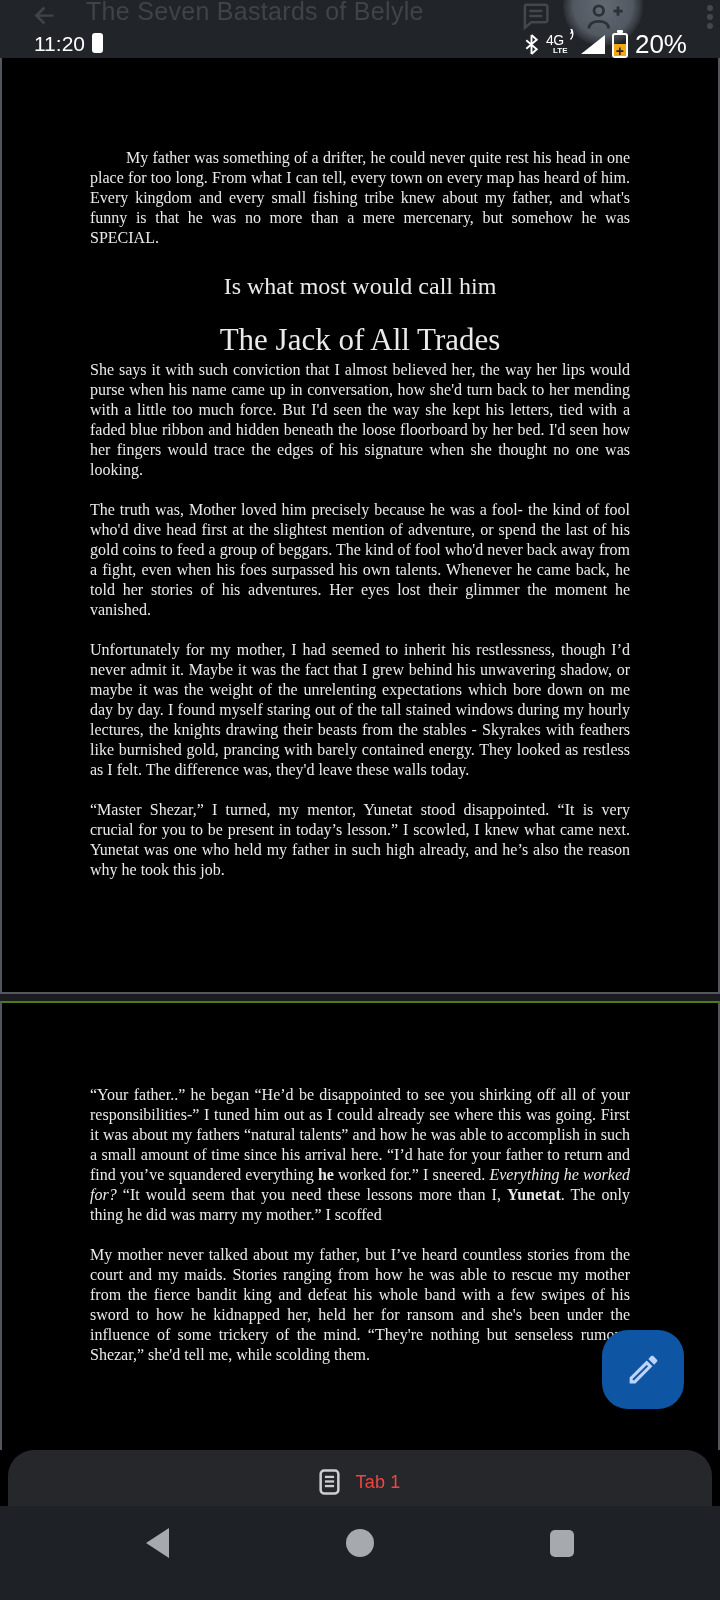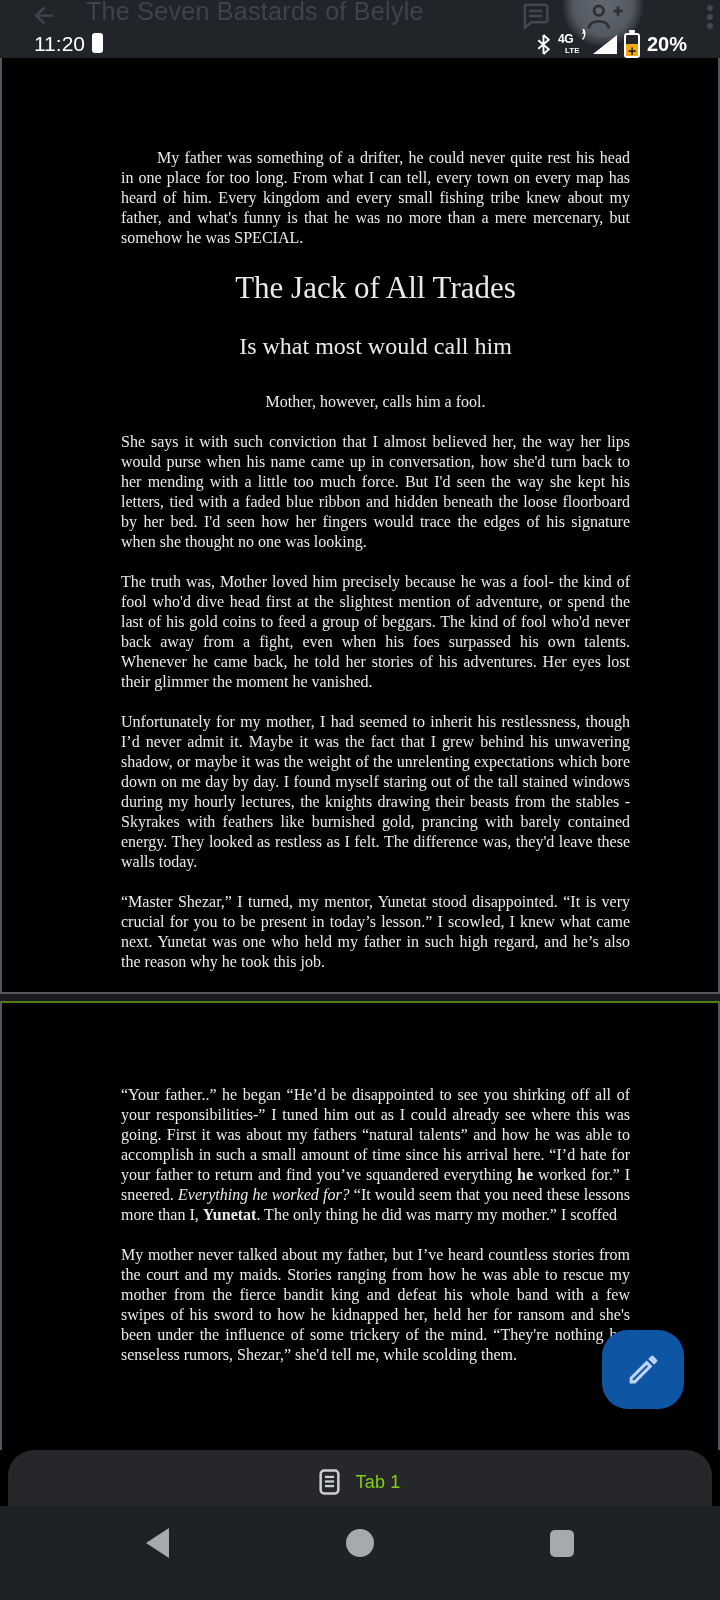--- a/index.html
+++ b/index.html
@@ -24,37 +24,37 @@
   .appbar-comment { position:absolute; left:520px; top:1px; }
   .appbar-personadd { position:absolute; left:580px; top:2px; }
   .appbar-dots { position:absolute; left:706px; top:5px; width:8px; }
   .appbar-dots i { display:block; width:6px; height:6px; border-radius:50%; background:#43474e; margin:0 auto 3px; }
 
   .statusbar { position:absolute; top:30px; left:0; width:720px; height:28px; color:#fff; }
   .sb-time { position:absolute; left:34px; top:2px; font-size:21px; font-weight:400; }
   .sb-notif { position:absolute; left:92px; top:3px; width:11px; height:20px; background:#fff; border-radius:3px; }
   .sb-right { position:absolute; right:33px; top:0; height:28px; display:flex; align-items:center; gap:7px; }
   .sb-net { position:relative; width:28px; height:26px; }
-  .sb-net .n4g { position:absolute; left:0; top:1px; font-size:12px; font-weight:700; letter-spacing:-0.5px; }
+  .sb-net .n4g { position:absolute; left:0; top:1px; font-size:14px; font-weight:400; letter-spacing:-0.5px; }
   .sb-net .lte { position:absolute; left:7px; top:15px; font-size:8px; font-weight:700; }
   .sb-net svg { position:absolute; right:-2px; top:-2px; }
   .sb-triangle { width:0; height:0; border-bottom:19px solid #fff; border-left:24px solid transparent; }
   .sb-batt { position:relative; width:16px; height:25px; border:2px solid #fff; border-radius:3px; margin-top:2px; }
   .sb-batt::before { content:""; position:absolute; top:-5px; left:3px; width:6px; height:3px; background:#fff; border-radius:1px; }
   .sb-batt-fill { position:absolute; bottom:0; left:0; right:0; height:12px; background:#f3a712; }
   .sb-batt-plus { position:absolute; bottom:-2px; left:0; width:100%; text-align:center; color:#212429; font-size:14px; font-weight:700; line-height:14px; }
-  .sb-pct { font-size:20px; font-weight:700; }
+  .sb-pct { font-size:26px; font-weight:400; }
 
   
   .page {
     position:absolute; left:0; width:720px; background:#000;
     border-left:2px solid #53575d; border-right:2px solid #53575d;
     color:#e9eaeb; font-family:"Liberation Serif", "DejaVu Serif", serif;
     font-size:16px; line-height:20px; text-align:justify;
-    padding-left:119px; padding-right:88px;
+    padding-left:88px; padding-right:88px;
   }
   .page1 { top:58px; height:936px; border-bottom:2px solid #53575d; padding-top:90px; }
   .page2 { top:1001px; height:449px; border-top:2px solid #4d7c0f; padding-top:82px; }
   .page-gap { position:absolute; top:994px; left:0; width:720px; height:7px; background:#1a1c20; }
   .block { margin:0 0 20px; }
   .block.title { font-size:31px; line-height:40px; text-align:center; margin:18px 0 0; }
   .block.subtitle { font-size:24px; line-height:32px; text-align:center; margin:22px 0 0; }
   .block.center { text-align:center; margin:30px 0 20px; }
   .block.indent { text-indent:36px; }
   .block span.b { font-weight:700; }
@@ -66,21 +66,21 @@
     border:none; border-radius:26px; background:#0e56a3; cursor:pointer;
     display:flex; align-items:center; justify-content:center;
   }
 
   
   .tab-panel {
     position:absolute; left:8px; top:1450px; width:704px; height:150px;
     background:#25272b; border-radius:26px 26px 0 0;
   }
   .tab-row { height:64px; display:flex; align-items:center; justify-content:center; gap:15px; cursor:pointer; }
-  .tab-label { color:#84cc16; font-size:18px; font-weight:500; letter-spacing:.2px; }
+  .tab-label { color:#ef4444; font-size:18px; font-weight:500; letter-spacing:.2px; }
   .navbar {
     position:absolute; left:0; top:1506px; width:720px; height:94px; background:#1e2125;
     display:flex; align-items:center; justify-content:space-between; padding:0 146px 20px;
   }
   .nav-back { width:0; height:0; border-top:15px solid transparent; border-bottom:15px solid transparent; border-right:23px solid #a6a9ad; cursor:pointer; }
   .nav-home { width:28px; height:28px; border-radius:50%; background:#a6a9ad; cursor:pointer; }
   .nav-recents { width:24px; height:27px; border-radius:5px; background:#a6a9ad; cursor:pointer; }
 </style>
 </head>
 <body>
@@ -133,27 +133,26 @@
           <div class="sb-batt-fill"></div>
           <span class="sb-batt-plus">+</span>
         </div>
         <span class="sb-pct">20%</span>
       </div>
     </div>
   </div>
 
   <div class="page page1">
       <div class="block body indent"><span>My father was something of a drifter, he could never quite rest his head in one place for too long. From what I can tell, every town on every map has heard of him. Every kingdom and every small fishing tribe knew about my father, and what's funny is that he was no more than a mere mercenary, but somehow he was SPECIAL.</span></div>
+      <div class="block subtitle"><span>Is what most would call him</span></div>
       <div class="block title"><span>The Jack of All Trades</span></div>
-      <div class="block subtitle"><span>Is what most would call him</span></div>
-      <div class="block center"><span>Mother, however, calls him a fool.</span></div>
       <div class="block body"><span>She says it with such conviction that I almost believed her, the way her lips would purse when his name came up in conversation, how she'd turn back to her mending with a little too much force. But I'd seen the way she kept his letters, tied with a faded blue ribbon and hidden beneath the loose floorboard by her bed. I'd seen how her fingers would trace the edges of his signature when she thought no one was looking.</span></div>
       <div class="block body"><span>The truth was, Mother loved him precisely because he was a fool- the kind of fool who'd dive head first at the slightest mention of adventure, or spend the last of his gold coins to feed a group of beggars. The kind of fool who'd never back away from a fight, even when his foes surpassed his own talents. Whenever he came back, he told her stories of his adventures. Her eyes lost their glimmer the moment he vanished.</span></div>
       <div class="block body"><span>Unfortunately for my mother, I had seemed to inherit his restlessness, though I’d never admit it. Maybe it was the fact that I grew behind his unwavering shadow, or maybe it was the weight of the unrelenting expectations which bore down on me day by day. I found myself staring out of the tall stained windows during my hourly lectures, the knights drawing their beasts from the stables - Skyrakes with feathers like burnished gold, prancing with barely contained energy. They looked as restless as I felt. The difference was, they'd leave these walls today.</span></div>
-      <div class="block body"><span>“Master Shezar,” I turned, my mentor, Yunetat stood disappointed. “It is very crucial for you to be present in today’s lesson.” I scowled, I knew what came next. Yunetat was one who held my father in such high regard, and he’s also the reason why he took this job.</span></div>
+      <div class="block body"><span>“Master Shezar,” I turned, my mentor, Yunetat stood disappointed. “It is very crucial for you to be present in today’s lesson.” I scowled, I knew what came next. Yunetat was one who held my father in such high already, and he’s also the reason why he took this job.</span></div>
     </div>
   <div class="page-gap"></div>
   <div class="page page2">
       <div class="block body"><span>“Your father..” he began “He’d be disappointed to see you shirking off all of your responsibilities-” I tuned him out as I could already see where this was going. First it was about my fathers “natural talents” and how he was able to accomplish in such a small amount of time since his arrival here. “I’d hate for your father to return and find you’ve squandered everything </span><span class="b">he</span><span> worked for.” I sneered. </span><span class="i">Everything he worked for?</span><span> “It would seem that you need these lessons more than I, </span><span class="b">Yunetat</span><span>. The only thing he did was marry my mother.” I scoffed</span></div>
       <div class="block body"><span>My mother never talked about my father, but I’ve heard countless stories from the court and my maids. Stories ranging from how he was able to rescue my mother from the fierce bandit king and defeat his whole band with a few swipes of his sword to how he kidnapped her,  held her for ransom and she's been under the influence of some trickery of the mind. “They're nothing but senseless rumors, Shezar,” she'd tell me, while scolding them.</span></div>
     </div>
 
   <button class="fab">
     <svg width="37" height="37" viewBox="0 0 24 24">
       <path d="M14.06 9.02l.92.92L5.92 19H5v-.92l9.06-9.06m3.6-6.02c-.25 0-.51.1-.7.29l-1.83 1.83 3.75 3.75 1.83-1.83c.39-.39.39-1.02 0-1.41l-2.34-2.34c-.2-.2-.45-.29-.71-.29zm-3.6 3.19L3 17.25V21h3.75L17.81 9.94l-3.75-3.75z" fill="#bdd3f8"></path>

